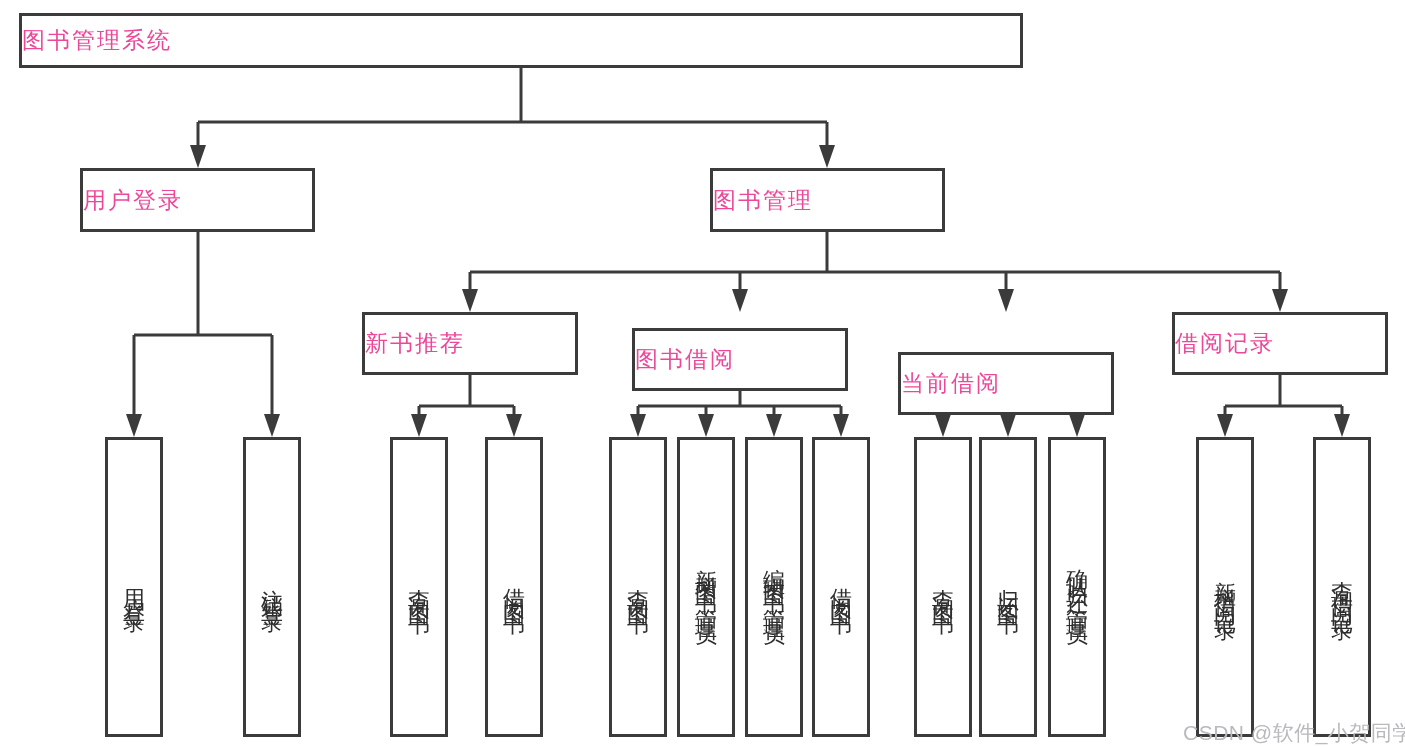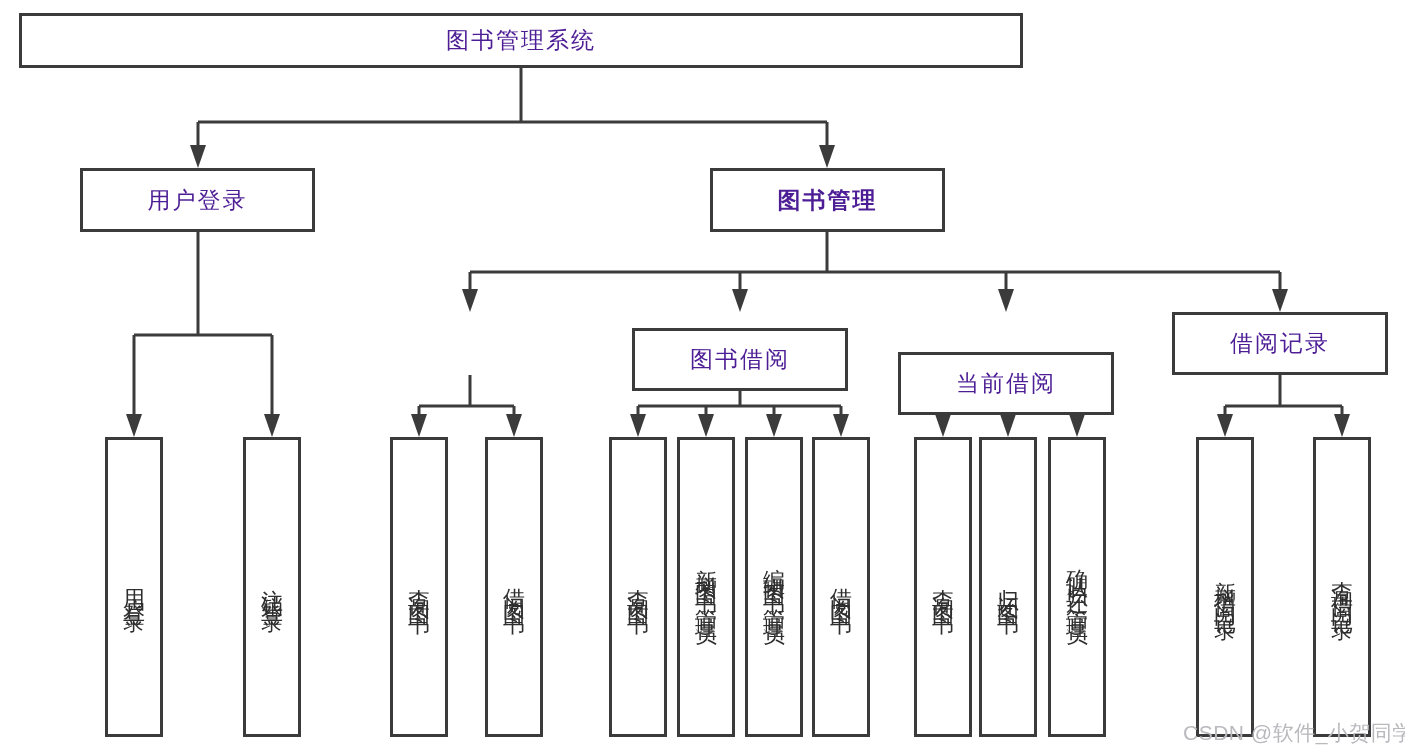--- a/index.html
+++ b/index.html
@@ -21,24 +21,24 @@
     top: 0;
     z-index: 1;
   }
   .hbox {
     position: absolute;
     box-sizing: border-box;
     border: 3px solid #3b3b3b;
     background: #ffffff;
     display: flex;
     align-items: center;
-    justify-content: center;
+    justify-content: flex-start;
     font-size: 23px;
     letter-spacing: 2px;
-    color: #4c1d95;
+    color: #ec4899;
     z-index: 2;
     white-space: nowrap;
   }
   .vbox {
     position: absolute;
     box-sizing: border-box;
     width: 58px;
     height: 300px;
     top: 437px;
     border: 3px solid #3b3b3b;
@@ -126,24 +126,27 @@
       <polygon points="1334,414 1350,414 1342,437" fill="#3b3b3b"></polygon>
     </svg>
 
   <div class="hbox" style="left:19px; top:13px; width:1004px; height:55px;">
     <span>图书管理系统</span>
   </div>
 
   <div class="hbox" style="left:80px; top:168px; width:235px; height:64px;">
     <span>用户登录</span>
   </div>
-  <div class="hbox" style="left:710px; top:168px; width:235px; height:64px;font-weight:bold;">
+  <div class="hbox" style="left:710px; top:168px; width:235px; height:64px;">
     <span>图书管理</span>
   </div>
 
+  <div class="hbox" style="left:362px; top:312px; width:216px; height:63px;">
+    <span>新书推荐</span>
+  </div>
   <div class="hbox" style="left:632px; top:328px; width:216px; height:63px;">
     <span>图书借阅</span>
   </div>
   <div class="hbox" style="left:898px; top:312px; width:216px; height:63px;margin-top:40px;">
     <span>当前借阅</span>
   </div>
   <div class="hbox" style="left:1172px; top:312px; width:216px; height:63px;">
     <span>借阅记录</span>
   </div>
 

